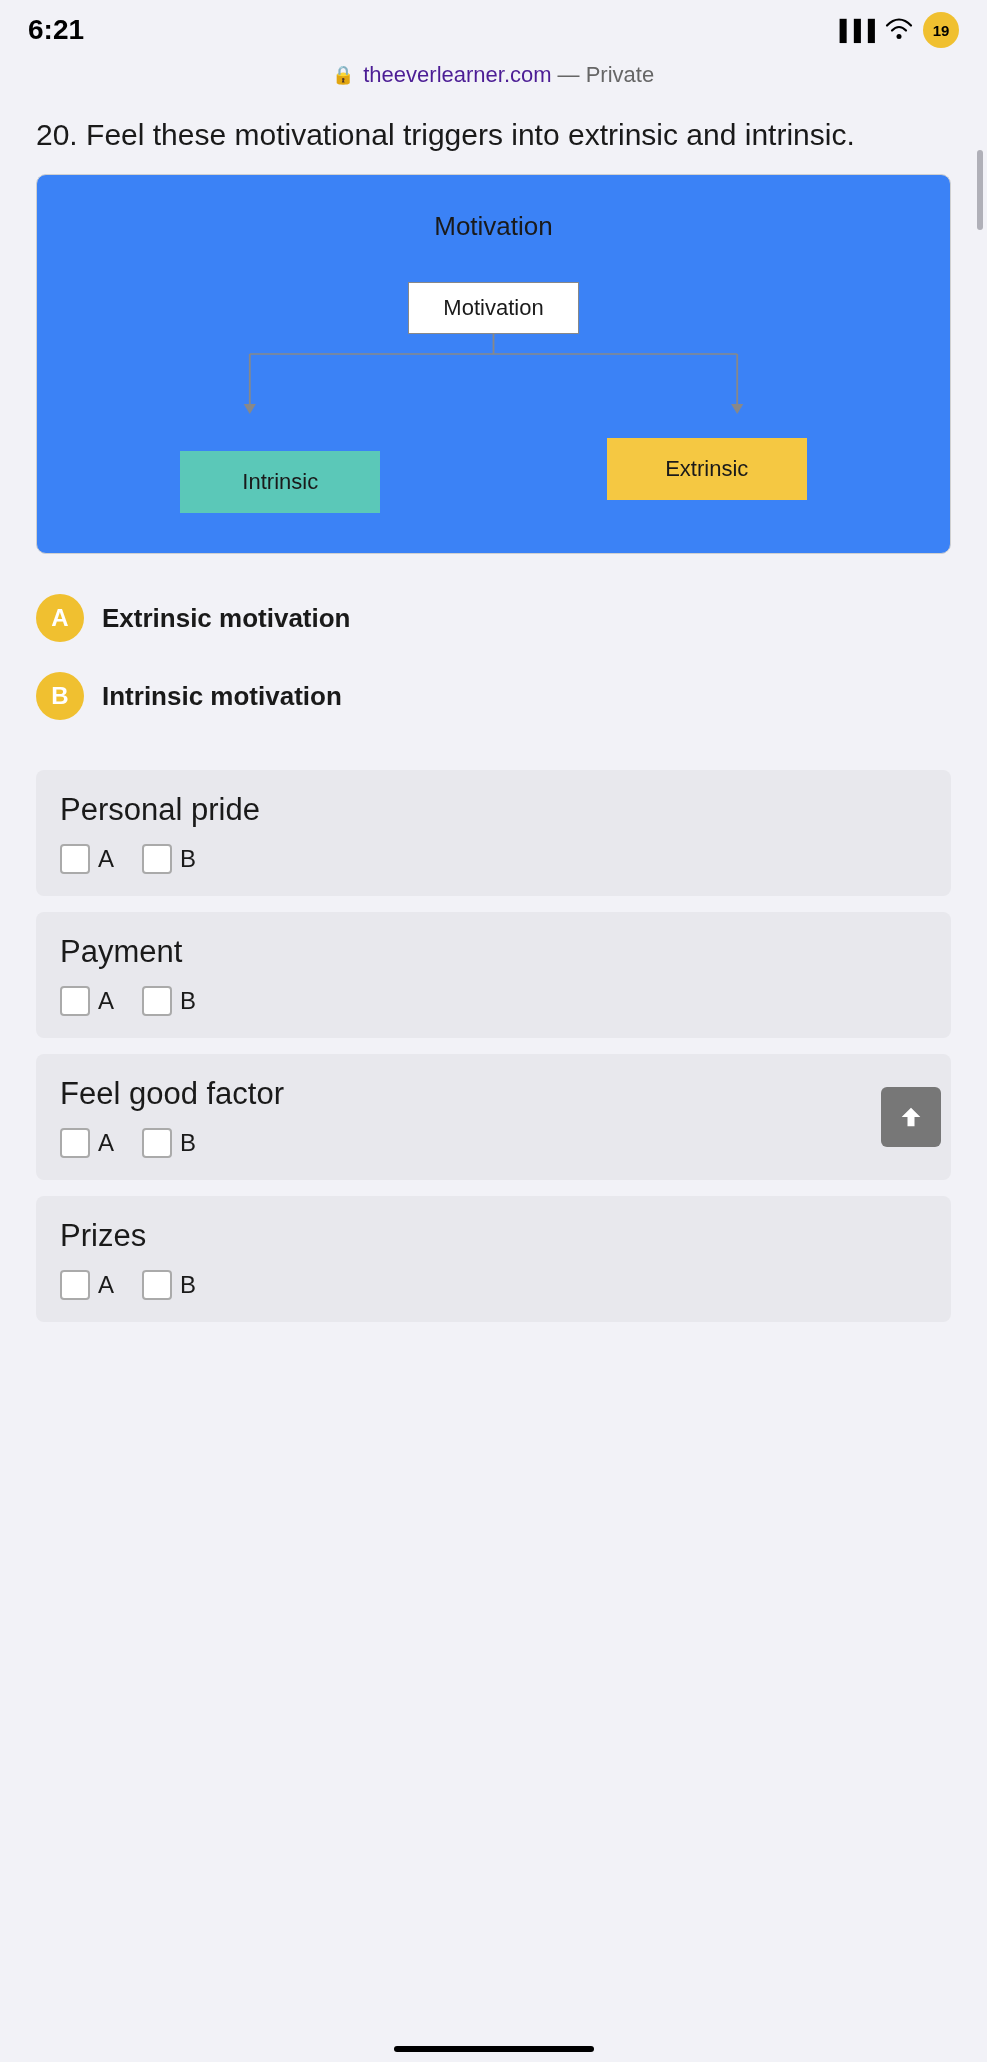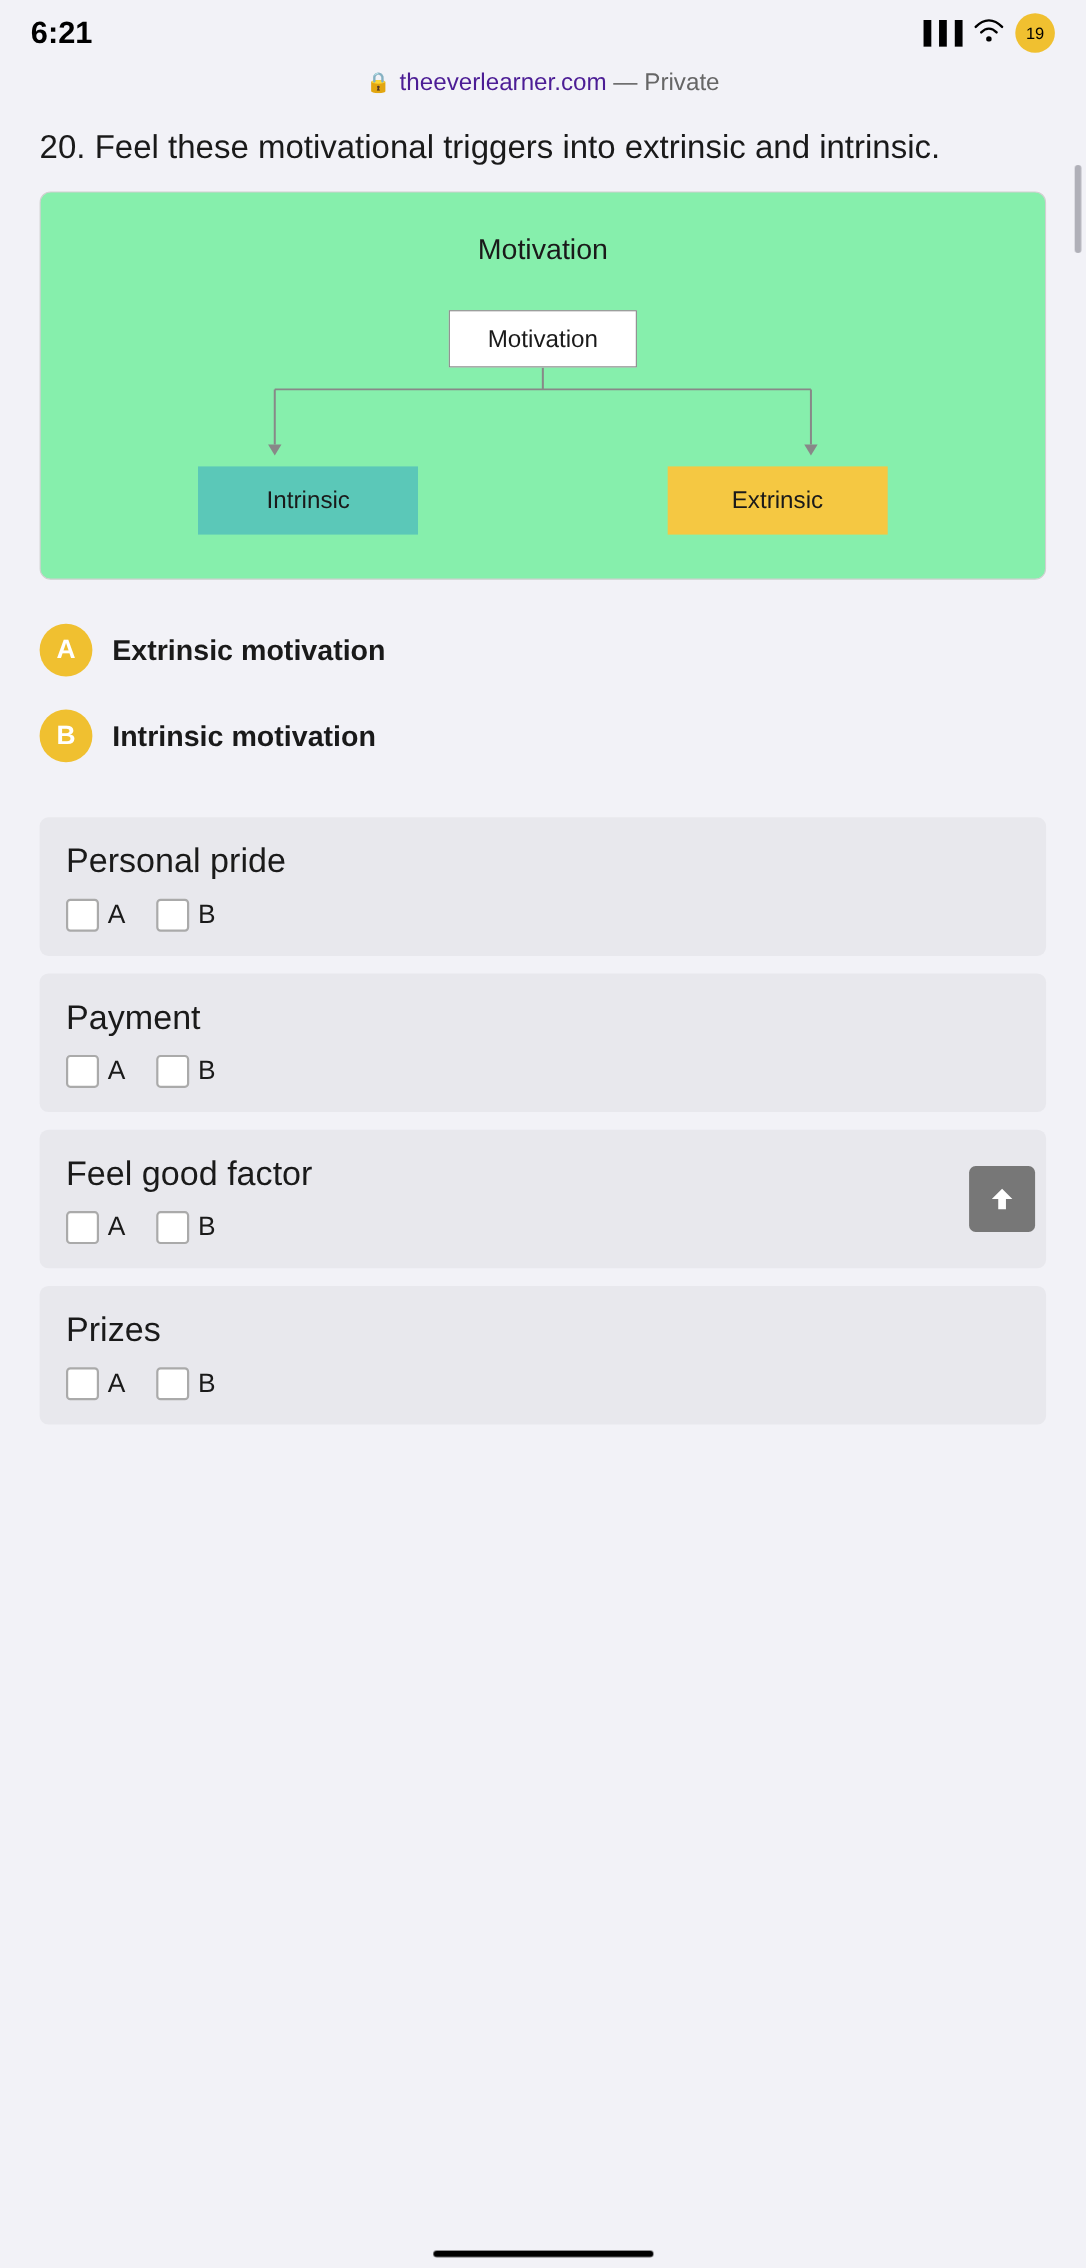--- a/index.html
+++ b/index.html
@@ -39,21 +39,21 @@
     .battery-badge {
       background: #f0c030;
       color: #000;
       border-radius: 50%;
       width: 36px;
       height: 36px;
       display: flex;
       align-items: center;
       justify-content: center;
       font-size: 15px;
-      font-weight: 400;
+      font-weight: 700;
     }
 
     
     .browser-bar {
       background: #f2f2f7;
       display: flex;
       align-items: center;
       justify-content: center;
       padding: 8px 16px;
       gap: 8px;
@@ -84,21 +84,21 @@
     }
 
     
     .main-content {
       background: #f2f2f7;
       padding: 0 36px;
     }
 
     
     .diagram-card {
-      background: #86efac;
+      background: #3b82f6;
       border: 1.5px solid #d0d0d0;
       border-radius: 10px;
       padding: 36px 30px 40px;
       margin-bottom: 30px;
     }
 
     .diagram-title {
       text-align: center;
       font-size: 26px;
       color: #1a1a1a;
@@ -132,20 +132,21 @@
     }
 
     .leaf-intrinsic {
       background: #5bc8b8;
       color: #1a1a1a;
       padding: 18px 43px;
       font-size: 22px;
       font-weight: 400;
       min-width: 200px;
       text-align: center;
+      margin-top: 27px;
     }
 
     .leaf-extrinsic {
       background: #f5c842;
       color: #1a1a1a;
       padding: 18px 44px;
       font-size: 22px;
       font-weight: 400;
       min-width: 200px;
       text-align: center;

